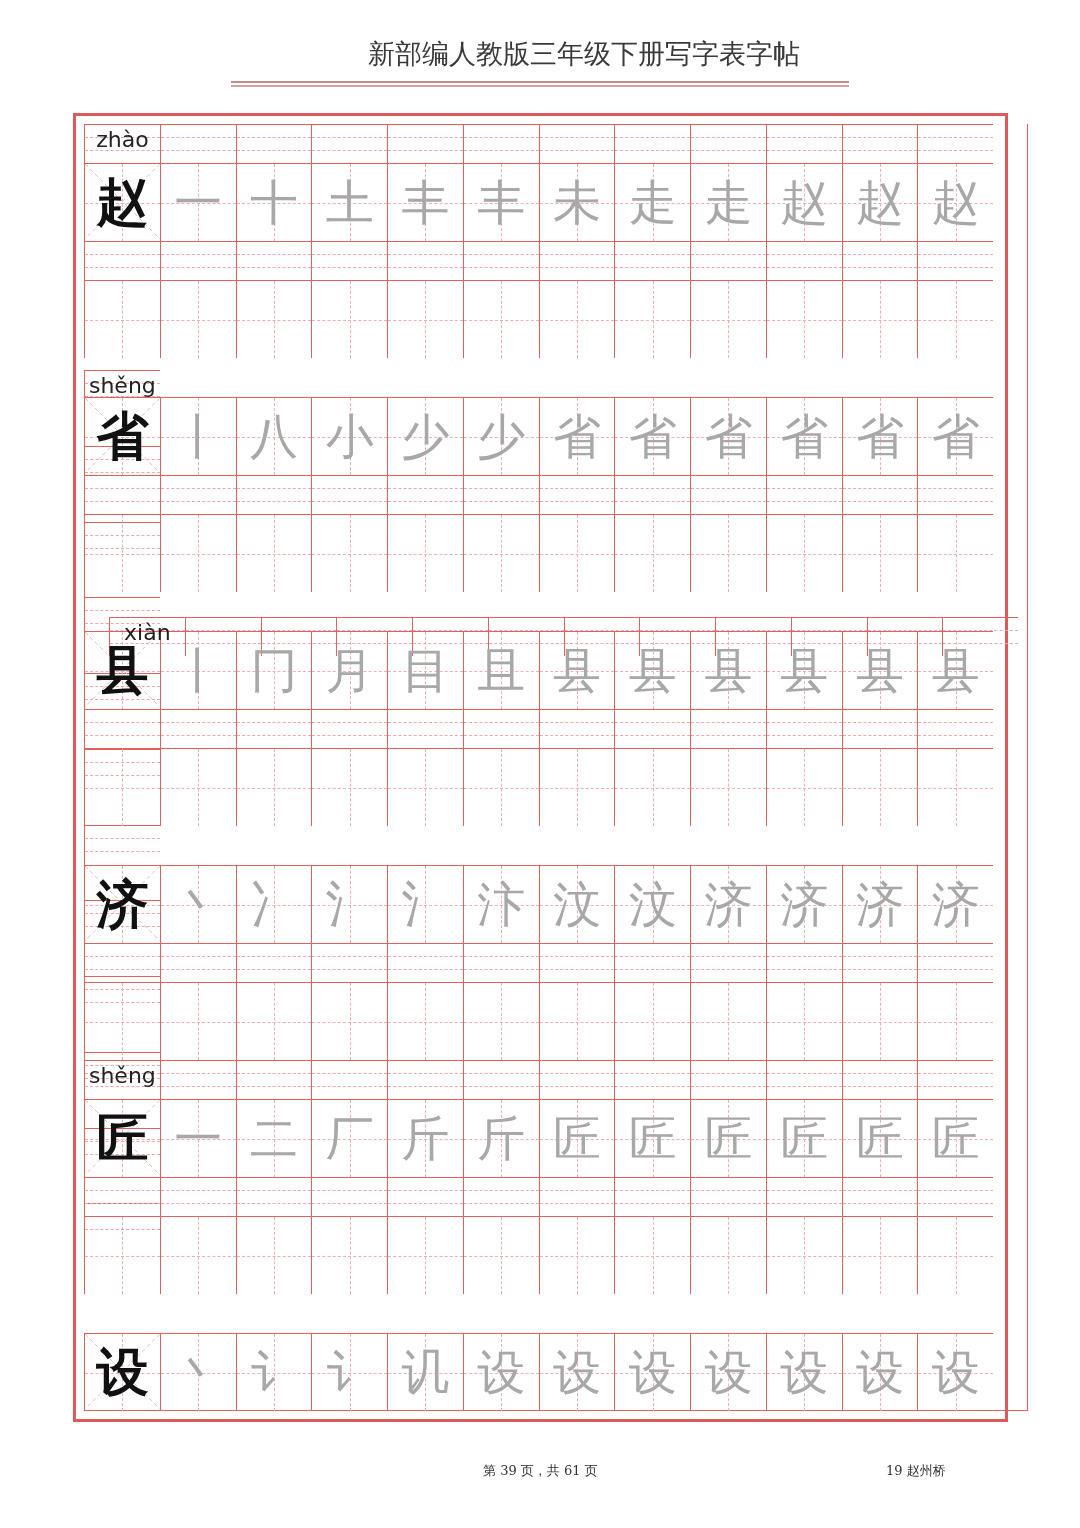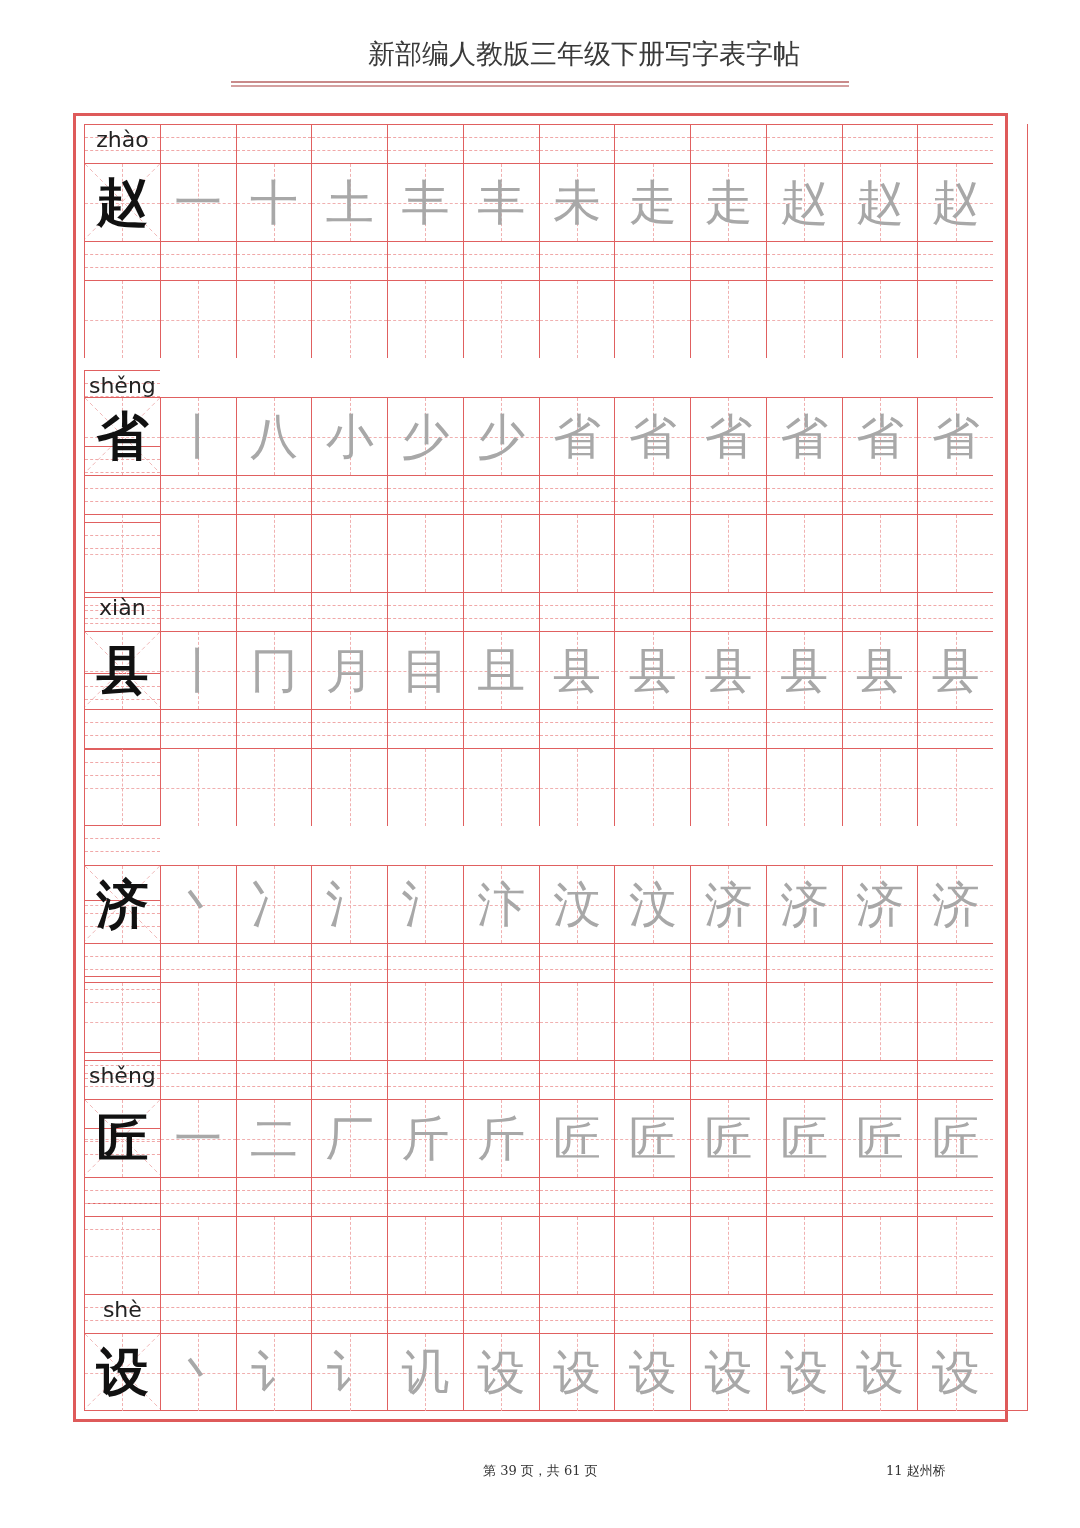--- a/index.html
+++ b/index.html
@@ -215,21 +215,21 @@
       <div class="cell"></div>
       <div class="cell"></div>
       <div class="cell"></div>
       <div class="cell"></div>
       <div class="cell"></div>
       <div class="cell"></div>
       <div class="cell"></div>
       <div class="cell"></div>
       <div class="cell"></div>
     </div>
-    <div class="row py" style="top: 468px;">
+    <div class="row py" style="top: 493px; margin-left: 25px;">
       <div class="cell">
         <span class="pinyin">xiàn</span>
       </div>
       <div class="cell"></div>
       <div class="cell"></div>
       <div class="cell"></div>
       <div class="cell"></div>
       <div class="cell"></div>
       <div class="cell"></div>
       <div class="cell"></div>
@@ -457,36 +457,20 @@
       <div class="cell"></div>
       <div class="cell"></div>
       <div class="cell"></div>
       <div class="cell"></div>
       <div class="cell"></div>
       <div class="cell"></div>
       <div class="cell"></div>
       <div class="cell"></div>
       <div class="cell"></div>
     </div>
-    <div class="row py" style="top: 1170px;">
-      <div class="cell">
-        <span class="pinyin">shè</span>
-      </div>
-      <div class="cell"></div>
-      <div class="cell"></div>
-      <div class="cell"></div>
-      <div class="cell"></div>
-      <div class="cell"></div>
-      <div class="cell"></div>
-      <div class="cell"></div>
-      <div class="cell"></div>
-      <div class="cell"></div>
-      <div class="cell"></div>
-      <div class="cell"></div>
-    </div>
     <div class="row ch" style="top: 1209px;">
       <div class="cell">
         <svg class="diag" viewBox="0 0 100 100" preserveAspectRatio="none">
           <line x1="0" y1="0" x2="100" y2="100" stroke="#f0b8b8" stroke-width="1" stroke-dasharray="4 3" vector-effect="non-scaling-stroke"></line>
           <line x1="100" y1="0" x2="0" y2="100" stroke="#f0b8b8" stroke-width="1" stroke-dasharray="4 3" vector-effect="non-scaling-stroke"></line>
         </svg>
         <span class="glyph model">设</span>
       </div>
       <div class="cell">
         <span class="glyph trace">丶</span>
@@ -518,13 +502,13 @@
       <div class="cell">
         <span class="glyph trace">设</span>
       </div>
       <div class="cell">
         <span class="glyph trace">设</span>
       </div>
     </div>
   </div>
 
 <div class="footer page">第 39 页，共 61 页</div>
-<div class="footer lesson">11  赵州桥</div>
+<div class="footer lesson">19  赵州桥</div>
 
 </body></html>

